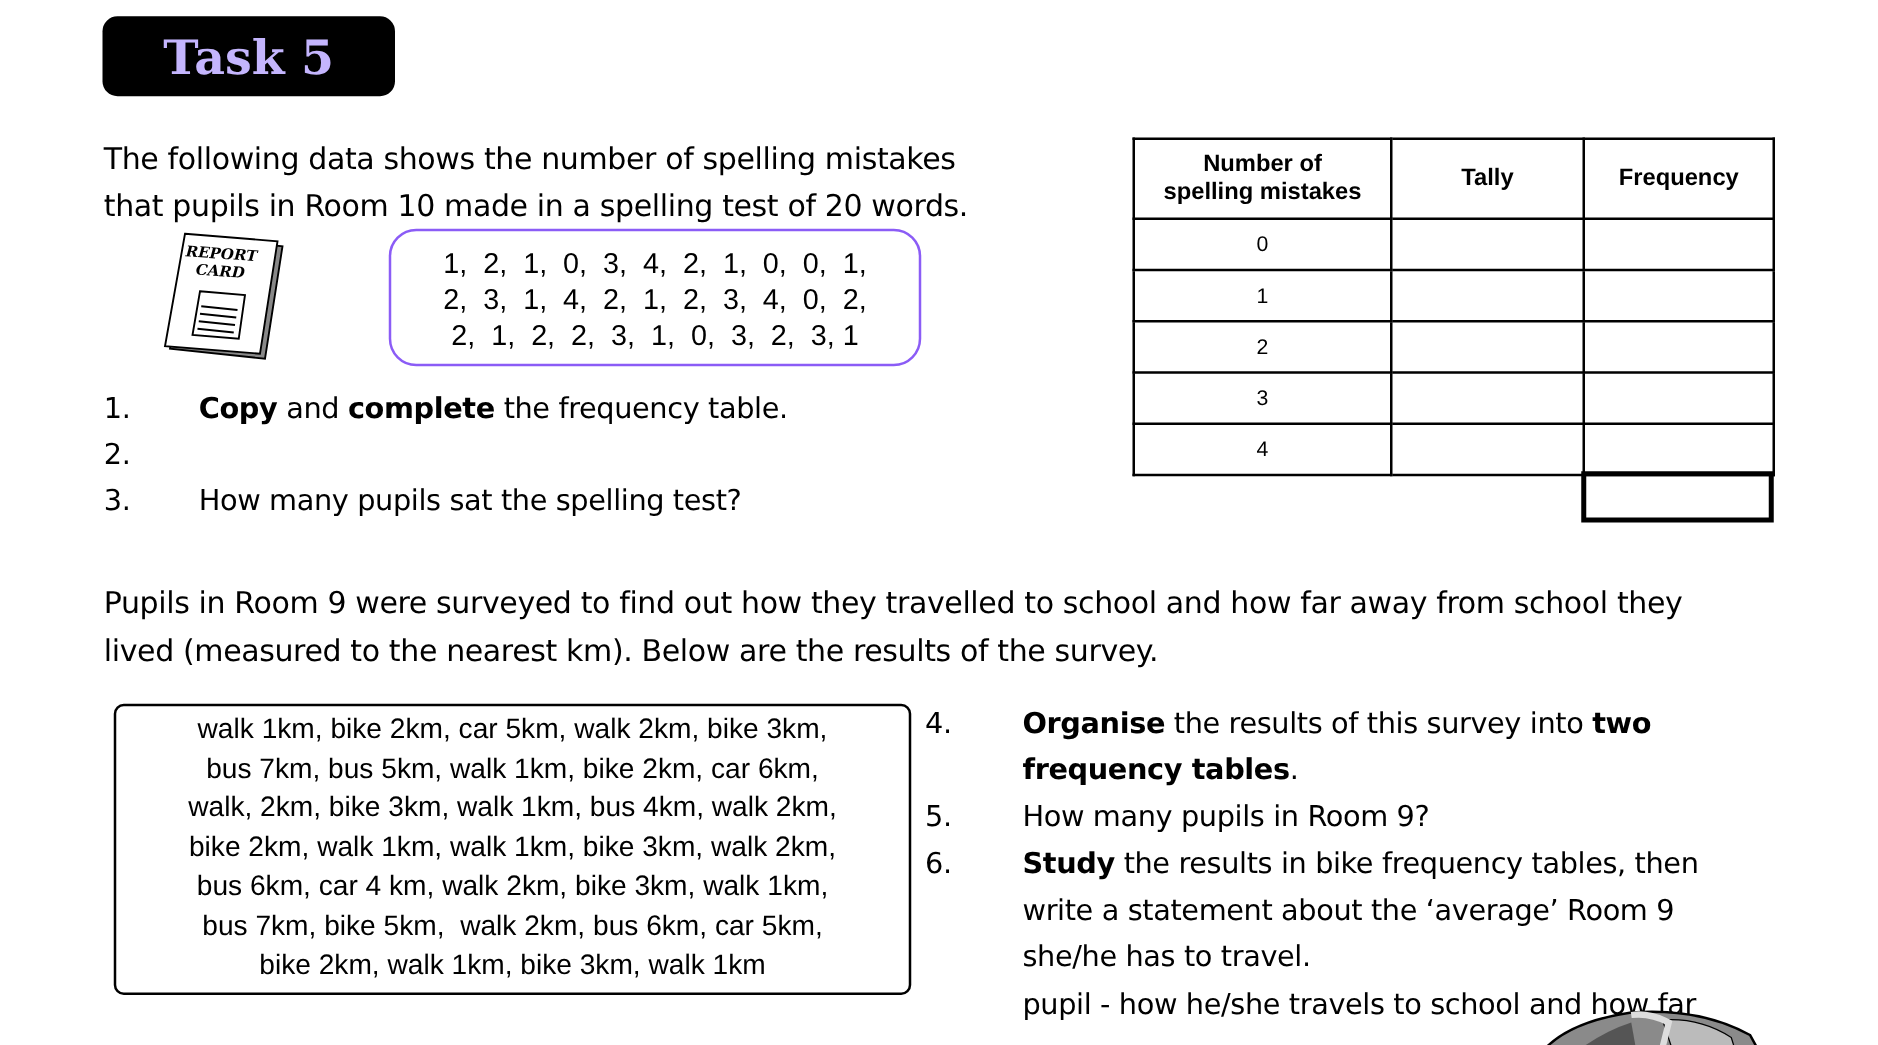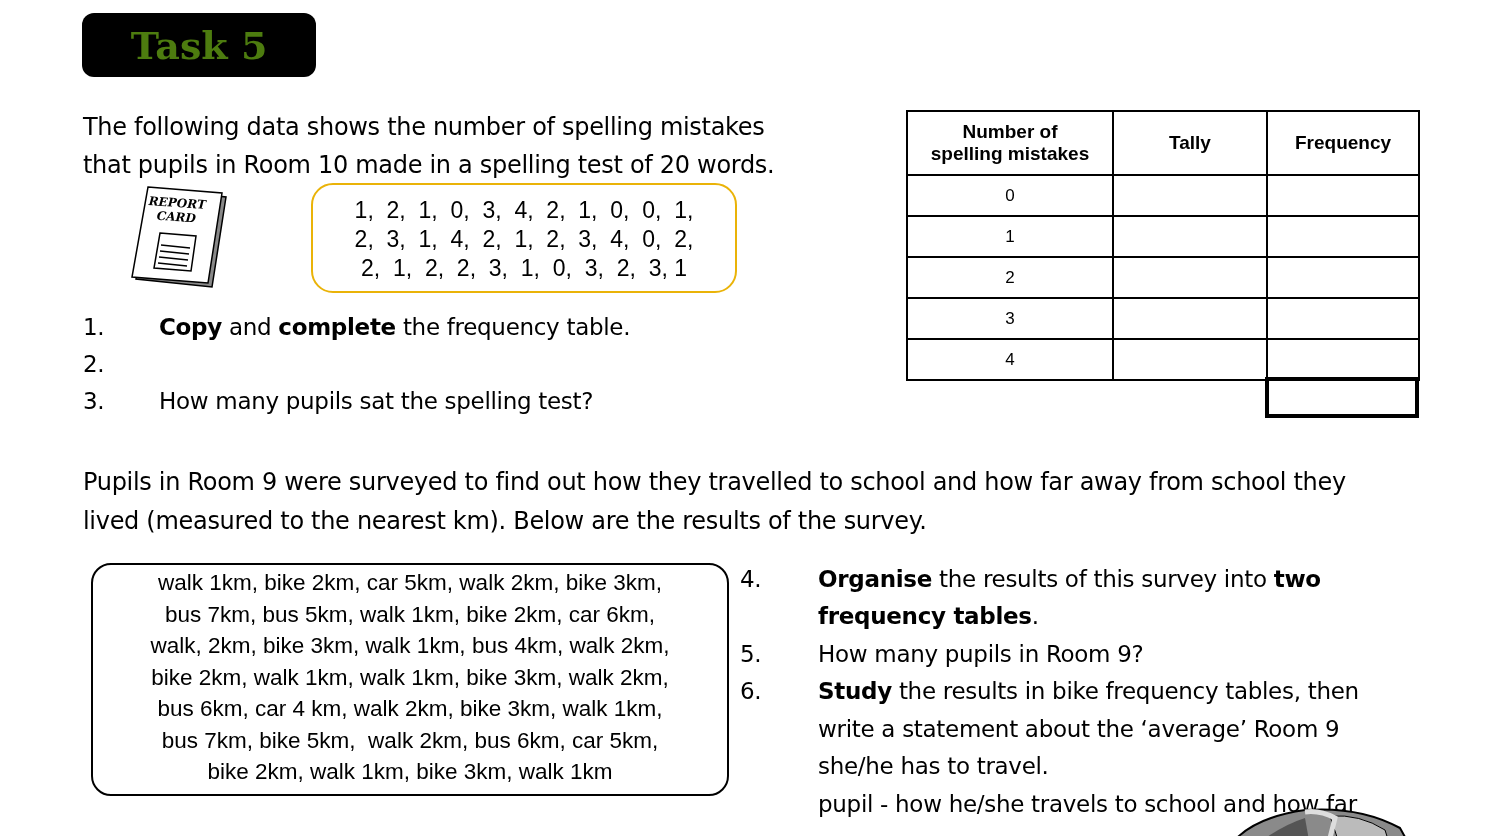--- a/index.html
+++ b/index.html
@@ -2,32 +2,32 @@
 <html><head>
   <meta charset="utf-8">
   <style>
     html, body { margin: 0; padding: 0; background: #ffffff; }
     body { width: 1502px; height: 836px; position: relative; overflow: hidden; color: #000; }
     .comic { font-family: "DejaVu Sans", sans-serif; letter-spacing: -0.3px; }
     .arial { font-family: "Liberation Sans", sans-serif; }
 
     .task-badge {
       position: absolute; left: 82px; top: 13px; width: 234px; height: 64px;
-      background: #000; border-radius: 12px; color: #4d7c0f;
+      background: #000; border-radius: 12px; color: #c4b5fd;
       font-family: "DejaVu Serif", serif; font-weight: bold; font-size: 38px;
       display: flex; align-items: center; justify-content: center;
     }
 
     .intro { position: absolute; left: 83px; top: 92px; width: 780px; font-size: 24px; line-height: 38px; margin-top: 16px; }
 
     .report-card { position: absolute; left: 130px; top: 183px; width: 100px; height: 108px; }
 
     .data-box {
       position: absolute; left: 311px; top: 183px; width: 426px; height: 110px;
-      border: 2px solid #eab308; border-radius: 22px; box-sizing: border-box;
+      border: 2px solid #8b5cf6; border-radius: 22px; box-sizing: border-box;
       font-size: 23px; line-height: 29px; text-align: center; padding-top: 11px;
     }
     .data-box div { white-space: pre; }
 
     .qlist { position: absolute; left: 83px; top: 308px; font-size: 23px; }
     .qrow { display: flex; height: 37px; align-items: center; }
     .qnum { width: 76px; }
     .qtext b { font-weight: bold; }
 
     table.freq {
@@ -40,21 +40,21 @@
     .col1 { width: 204px; } .col2 { width: 152px; } .col3 { width: 150px; }
     .total-box {
       position: absolute; left: 1265px; top: 377px; width: 154px; height: 41px;
       border: 4px solid #000; box-sizing: border-box;
     }
 
     .survey-intro { position: absolute; left: 83px; top: 463px; width: 1360px; font-size: 24px; line-height: 39px; }
 
     .survey-box {
       position: absolute; left: 91px; top: 563px; width: 638px; height: 233px;
-      border: 2px solid #000; border-radius: 20px; box-sizing: border-box;
+      border: 2px solid #000; border-radius: 8px; box-sizing: border-box;
       font-size: 22.5px; line-height: 31.5px; text-align: center; padding-top: 2px;
     }
     .survey-box div { white-space: pre; }
 
     .qlist2 { position: absolute; left: 740px; top: 560px; font-size: 23px; }
     .qlist2 .qrow { height: 37.5px; align-items: center; }
     .qlist2 .qnum { width: 78px; }
     .qlist2 .qtext { width: 620px; }
     .cont { padding-left: 78px; height: 37.5px; display: flex; align-items: center; }
 

